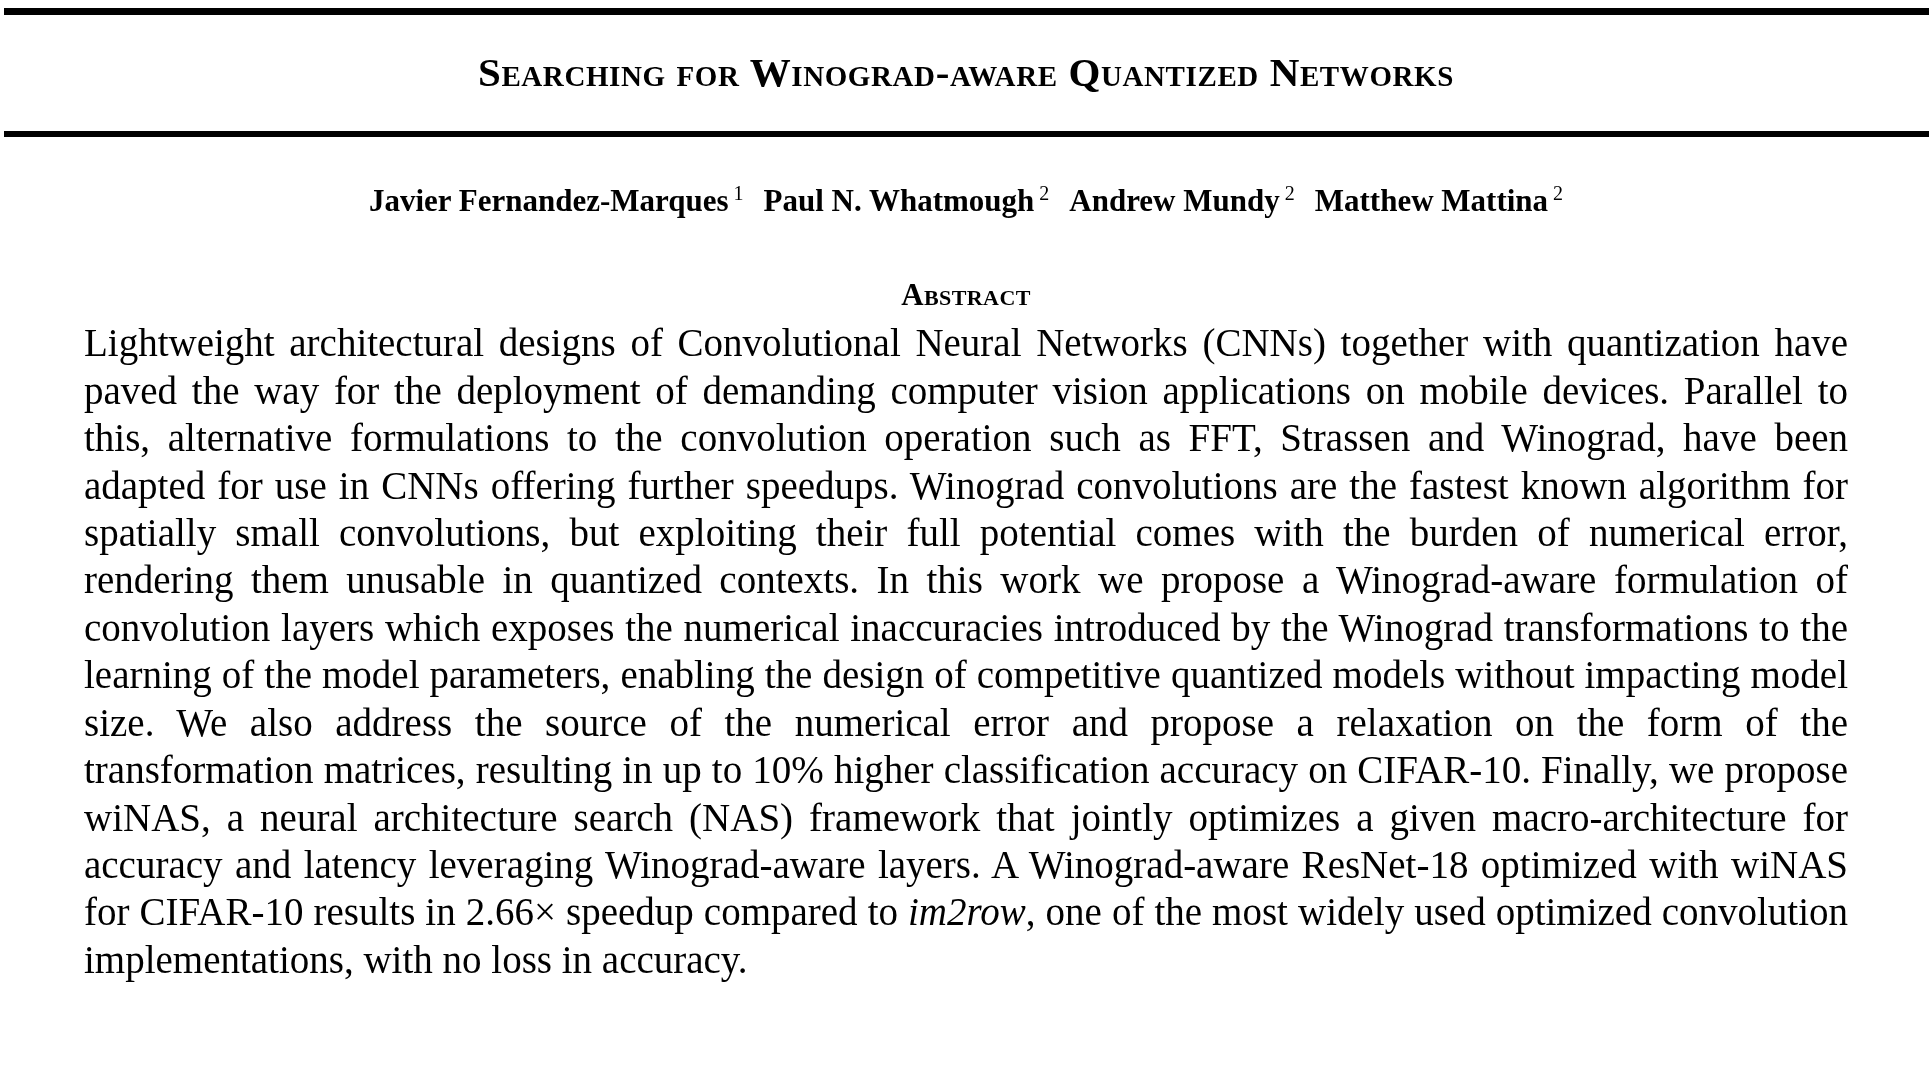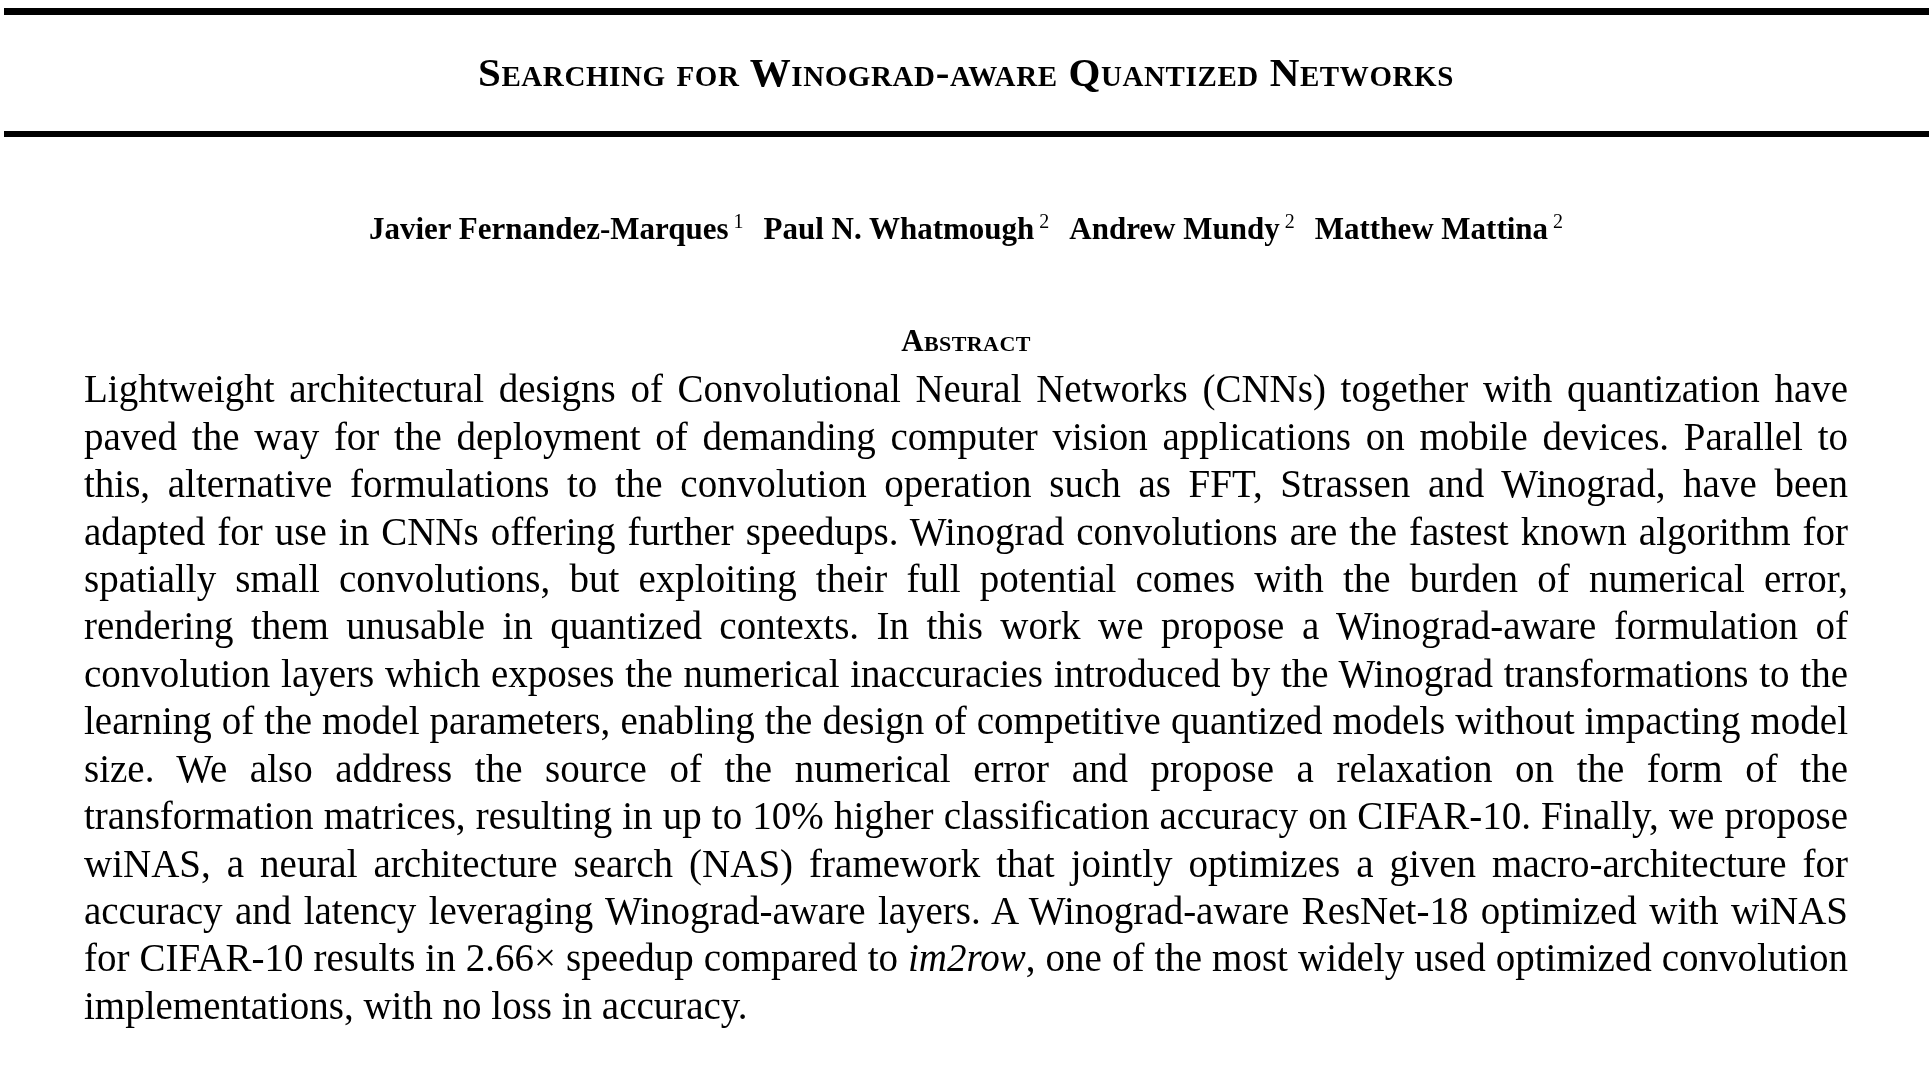--- a/index.html
+++ b/index.html
@@ -48,21 +48,21 @@
     font-size: 41px;
     font-weight: bold;
     font-variant: small-caps;
     letter-spacing: 0.6px;
     line-height: 1.15;
     margin: 0;
   }
 
   
   .authors-block {
-    margin-top: 72px;
+    margin-top: 44px;
     text-align: center;
     font-size: 31px;
     font-weight: bold;
     line-height: 1.3;
   }
   .author {
     white-space: nowrap;
   }
   .author + .author {
     margin-left: 20px;
@@ -70,21 +70,21 @@
   .affil-mark {
     font-weight: normal;
     font-size: 20px;
     vertical-align: super;
     line-height: 0;
     margin-left: 5px;
   }
 
   
   .abstract-block {
-    margin-top: 74px;
+    margin-top: 56px;
     padding: 0 84px;
   }
   .abstract-heading {
     text-align: center;
     font-size: 31px;
     font-weight: bold;
     font-variant: small-caps;
     letter-spacing: 0.4px;
     margin: 0 0 6px 0;
   }

